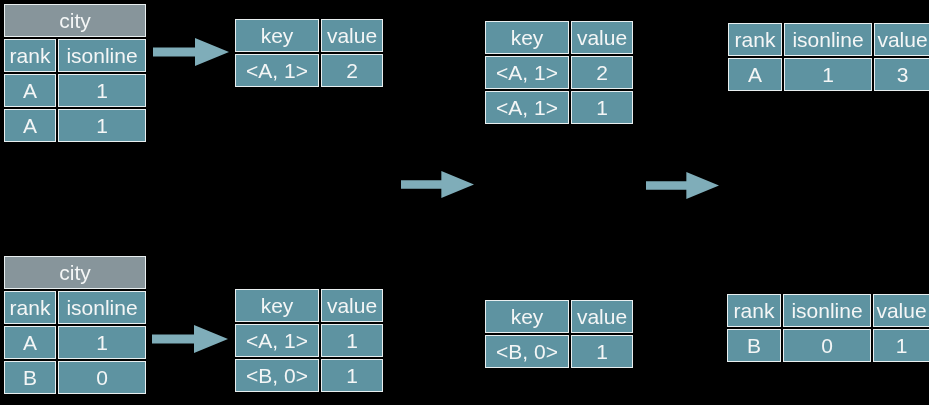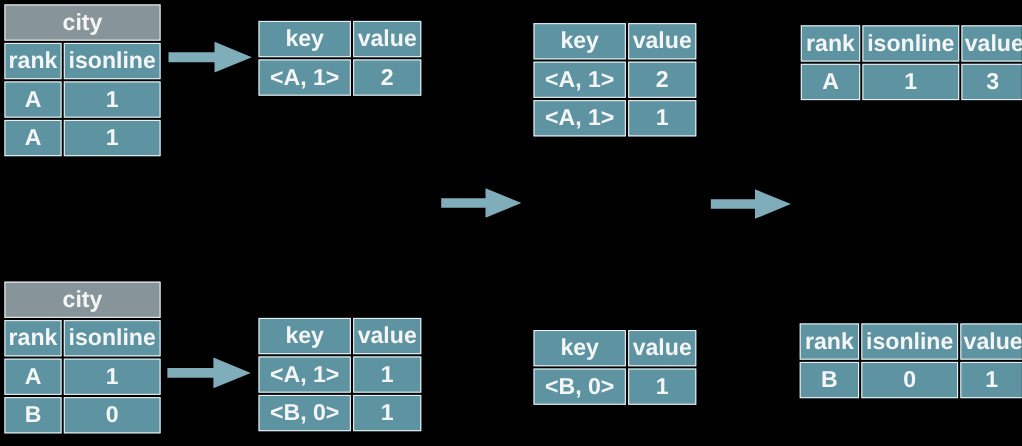--- a/index.html
+++ b/index.html
@@ -7,21 +7,20 @@
     padding: 0;
     background: #000;
   }
   #canvas {
     position: relative;
     width: 929px;
     height: 405px;
     background: var(--bg, #000);
     font-family: "Liberation Sans", sans-serif;
     overflow: hidden;
-    font-weight: bold;
   }
   table.t {
     position: absolute;
     border-collapse: separate;
     border-spacing: 2px;
     table-layout: fixed;
   }
   table.t td {
     background: var(--cell, #5e93a1);
     border: 1.5px solid var(--grid, #e9eff0);

